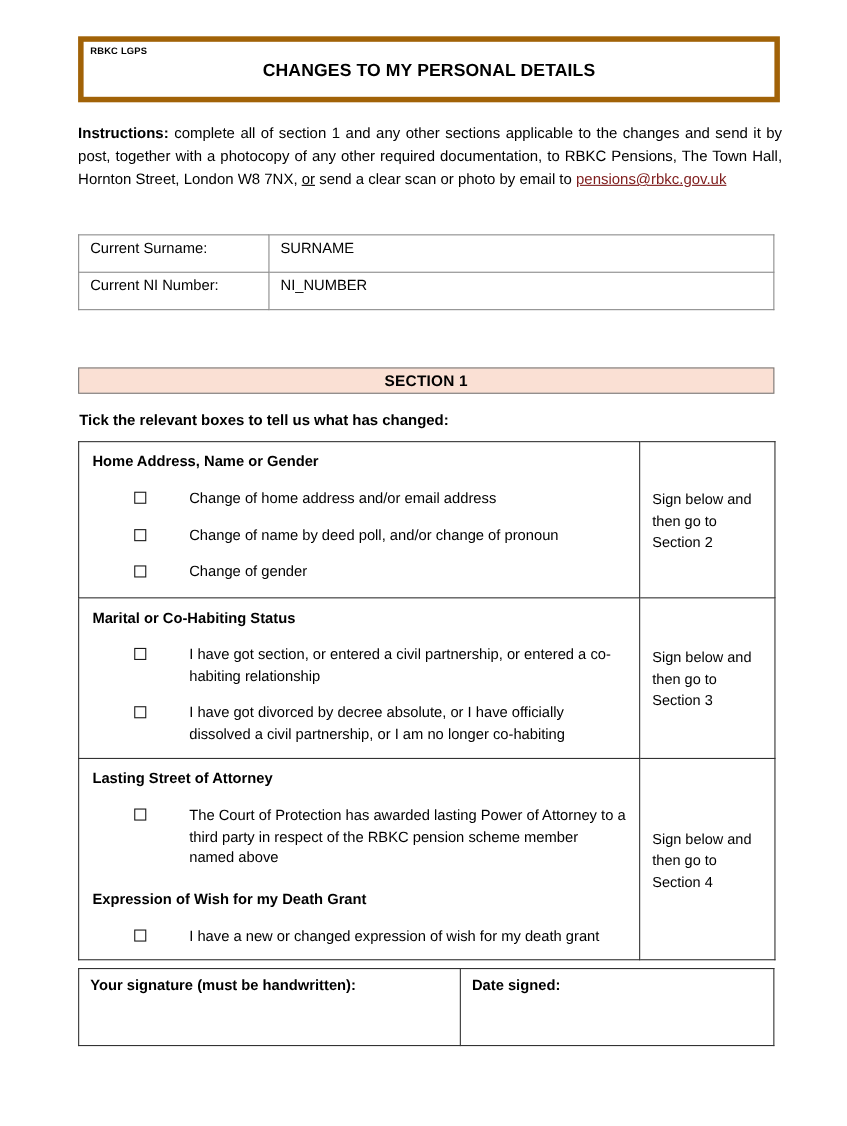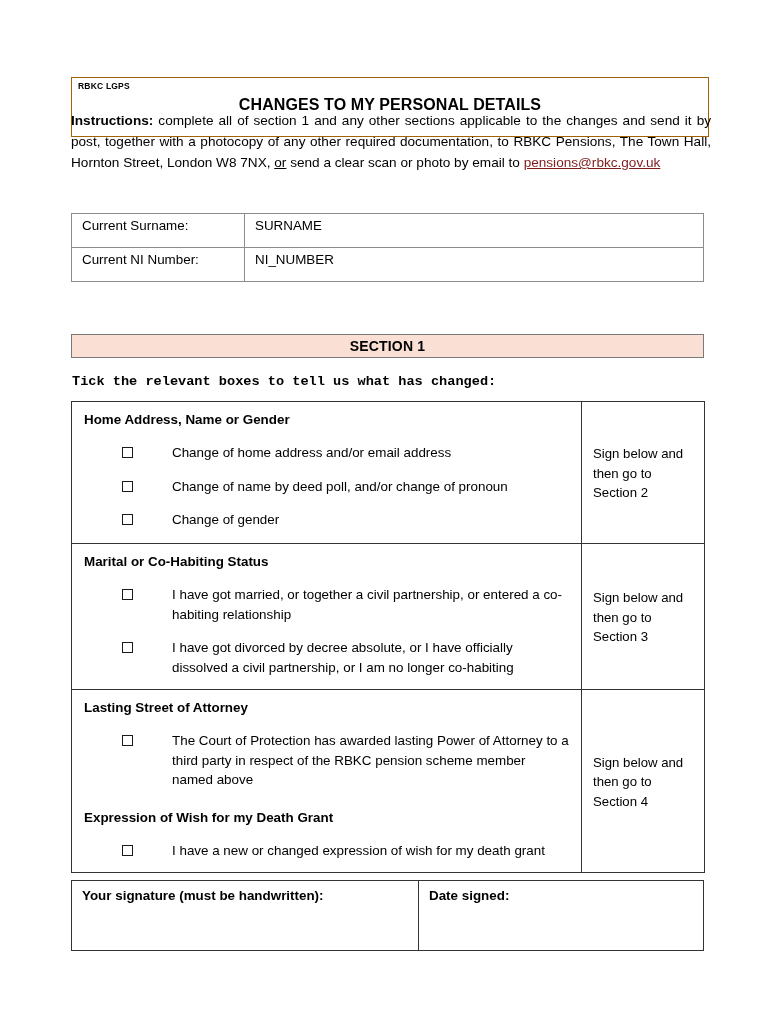--- a/index.html
+++ b/index.html
@@ -23,24 +23,23 @@
     height: 1024px;
   }
 
   
   .title-box {
     position: absolute;
     left: 71px;
     top: 33px;
     width: 638px;
     height: 60px;
-    border: 1px solid #a16207;
+    border: 5px solid #a16207;
     box-sizing: border-box;
     background: #ffffff;
-    margin-top: 44px;
   }
   .org-tag {
     position: absolute;
     left: 6px;
     top: 3px;
     font-size: 8.5px;
     font-weight: bold;
     letter-spacing: 0.2px;
     color: #000;
   }
@@ -109,21 +108,20 @@
     line-height: 22px;
     letter-spacing: 0.2px;
   }
 
   .tick-instruction {
     position: absolute;
     left: 72px;
     top: 374px;
     font-size: 13.6px;
     font-weight: bold;
-    font-family: Liberation Mono, monospace;
   }
 
   
   .main-table {
     position: absolute;
     left: 71px;
     top: 401px;
     width: 633px;
     border-collapse: collapse;
     table-layout: fixed;
@@ -256,21 +254,21 @@
           <div class="note-text">Sign below and then go to Section 2</div>
         </td>
       </tr>
 
       <tr class="row-marital">
         <td class="items">
           <div class="group-heading">Marital or Co-Habiting Status</div>
 
           <div class="opt-row">
             <span class="checkbox"></span>
-            <span class="opt-text">I have got married, or together a civil partnership, or entered a co-habiting relationship</span>
+            <span class="opt-text">I have got section, or entered a civil partnership, or entered a co-habiting relationship</span>
           </div>
 
           <div class="opt-row">
             <span class="checkbox"></span>
             <span class="opt-text">I have got divorced by decree absolute, or I have officially dissolved a civil partnership, or I am no longer co-habiting</span>
           </div>
         </td>
         <td class="note">
           <div class="note-text">Sign below and then go to Section 3</div>
         </td>

